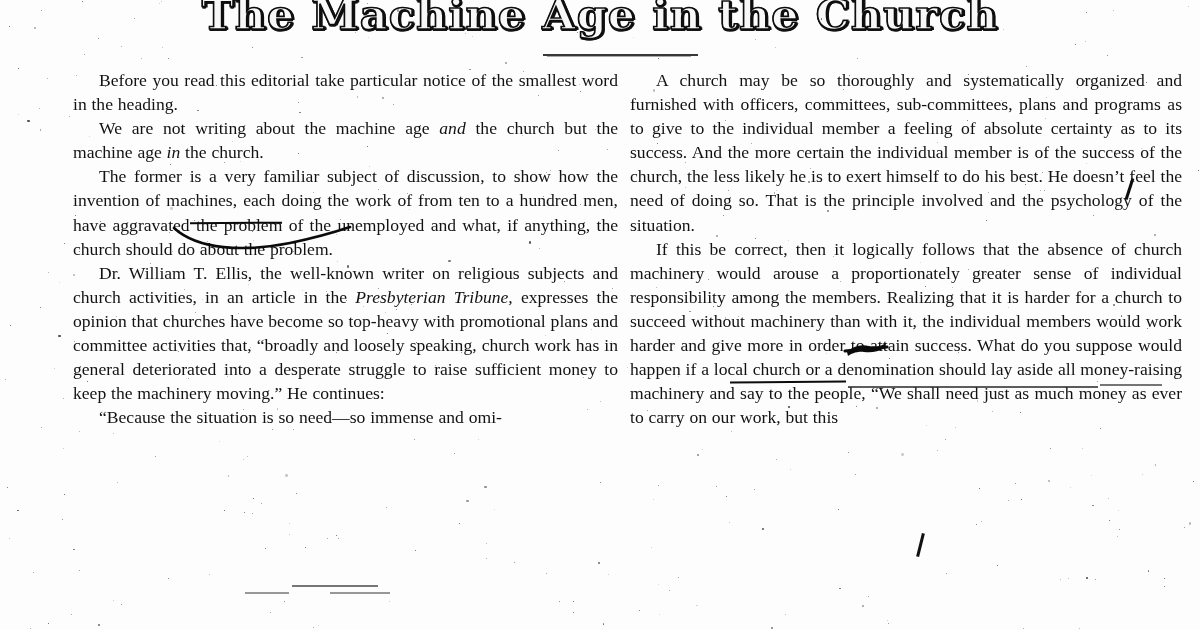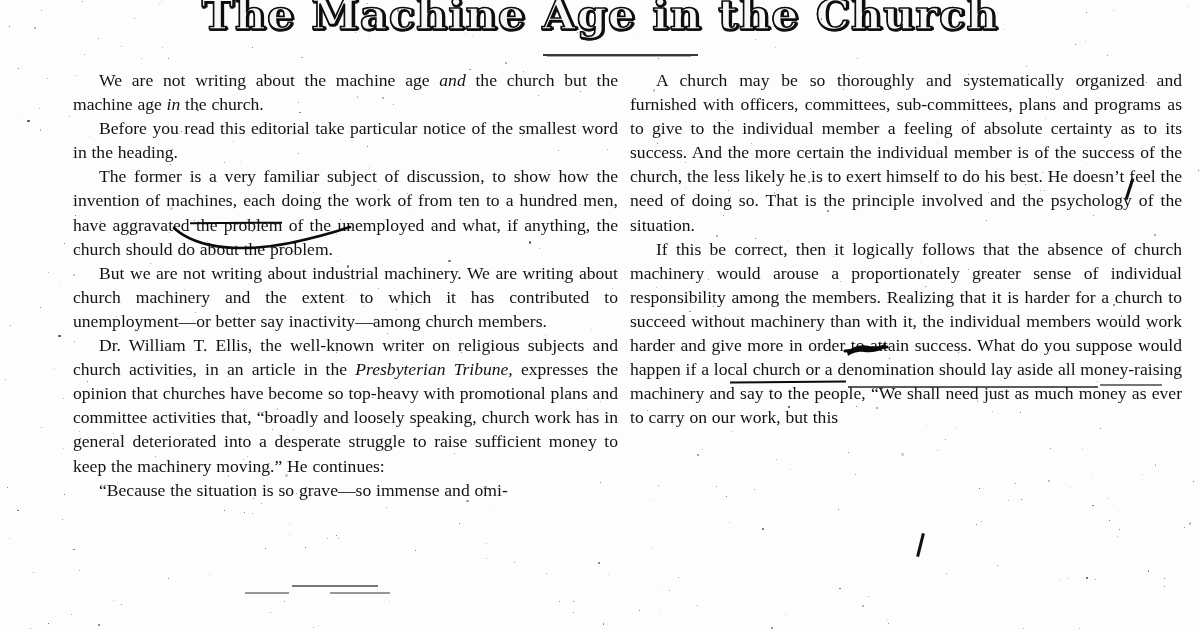--- a/index.html
+++ b/index.html
@@ -215,31 +215,30 @@
 
   <div class="masthead">
     <div class="title">The Machine Age in the Church</div>
   </div>
   <div class="title-rule"></div>
 
   <div class="columns">
 
     <div class="col col-left">
 
+      <p>Before you read this editorial take particular notice of the smallest word in the heading.</p>
+
       <p>We are not writing about the machine age <em>and</em> the church but the machine age <em>in</em> the church.</p>
 
-      <p>Before you read this editorial take particular notice of the smallest word in the heading.</p>
-
       <p>The former is a very familiar subject of discussion, to show how the invention of machines, each doing the work of from ten to a hundred men, have aggravated the problem of the unemployed and what, if anything, the church should do about the problem.</p>
 
-      <p>But we are not writing about industrial machinery. We are writing about church machinery and the extent to which it has contributed to unemployment—or better say inactivity—among church members.</p>
 
       <p>Dr. William T. Ellis, the well-known writer on religious subjects and church activities, in an article in the <em>Presbyterian Tribune,</em> expresses the opinion that churches have become so top-heavy with promotional plans and committee activities that, “broadly and loosely speaking, church work has in general deteriorated into a desperate struggle to raise sufficient money to keep the machinery moving.” He continues:</p>
 
-      <p>“Because the situation is so grave—so immense and omi-</p>
+      <p>“Because the situation is so need—so immense and omi-</p>
     </div>
 
     <div class="col col-right">
 
 
       <p>A church may be so thoroughly and systematically organized and furnished with officers, committees, sub-committees, plans and programs as to give to the individual member a feeling of absolute certainty as to its success. And the more certain the individual member is of the success of the church, the less likely he is to exert himself to do his best. He doesn’t feel the need of doing so. That is the principle involved and the psychology of the situation.</p>
 
       <p>If this be correct, then it logically follows that the absence of church machinery would arouse a proportionately greater sense of individual responsibility among the members. Realizing that it is harder for a church to succeed without machinery than with it, the individual members would work harder and give more in order to attain success. What do you suppose would happen if a local church or a denomination should lay aside all money-raising machinery and say to the people, “We shall need just as much money as ever to carry on our work, but this</p>
     </div>
   </div>

